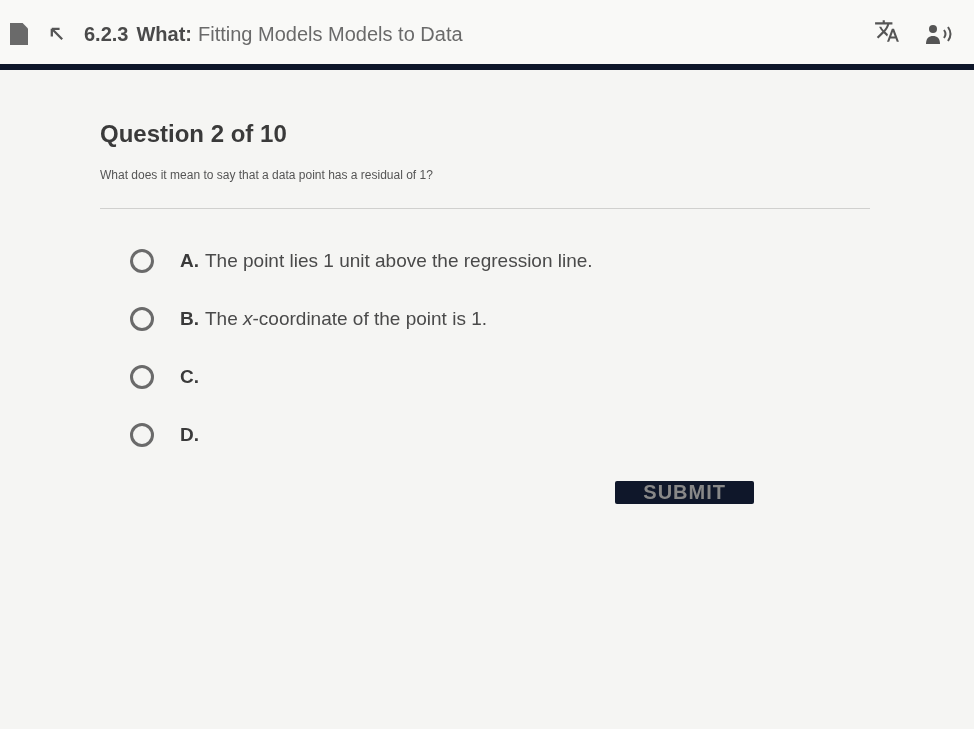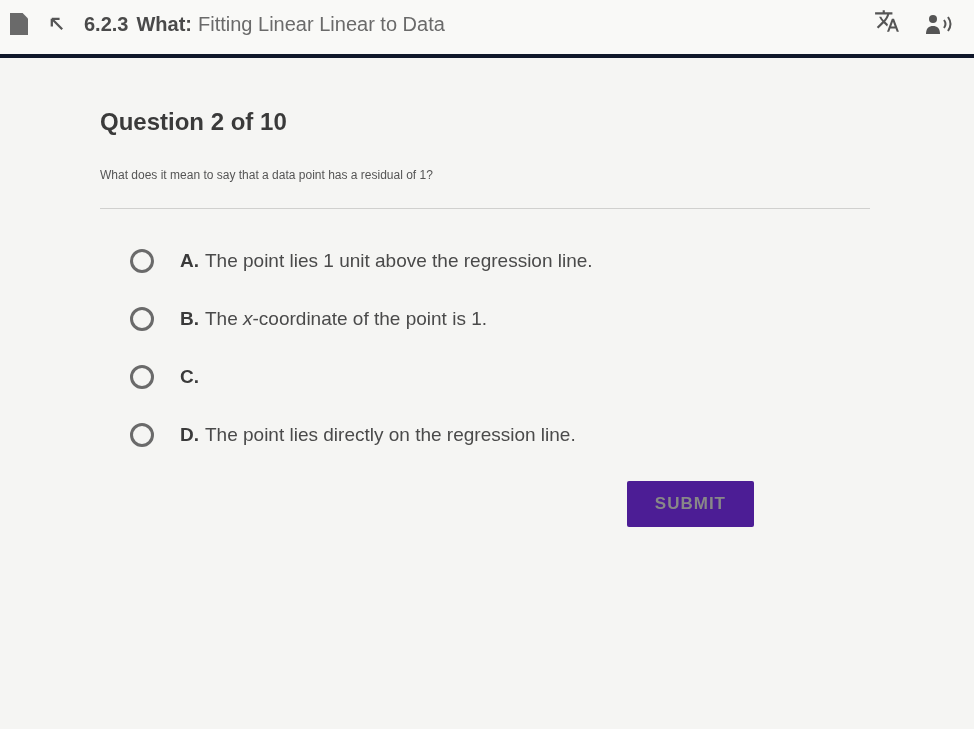--- a/index.html
+++ b/index.html
@@ -11,22 +11,22 @@
       width: 974px;
       height: 729px;
       background: #f5f5f3;
       font-family: Arial, Helvetica, sans-serif;
       color: #4a4a4a;
       overflow: hidden;
     }
     .header {
       display: flex;
       align-items: center;
-      padding: 8px 20px 14px 10px;
-      border-bottom: 4px solid #0f172a;
+      padding: 18px 20px 14px 10px;
+      border-bottom: 6px solid #0f172a;
       background: #f9f9f7;
     }
     .header-left {
       display: flex;
       align-items: center;
       flex: 1;
     }
     .doc-icon {
       width: 18px;
       height: 22px;
@@ -71,21 +71,21 @@
       align-items: center;
       cursor: pointer;
     }
     .content {
       padding: 50px 100px 0 100px;
     }
     .question-header {
       font-size: 24px;
       font-weight: bold;
       color: #3a3a3a;
-      margin-bottom: 32px;
+      margin-bottom: 20px;
     }
     .question-text {
       font-size: 12px;
       color: #555;
       margin-bottom: 26px;
     }
     .divider {
       border: none;
       border-top: 1px solid #d0d0ce;
       margin-bottom: 40px;
@@ -118,25 +118,25 @@
       color: #4a4a4a;
       font-size: 19px;
     }
     .submit-wrap {
       display: flex;
       justify-content: flex-end;
       padding-right: 120px;
       margin-top: 30px;
     }
     .submit-btn {
-      background: #4c1d95;
+      background: #0f172a;
       color: #888;
       border: none;
-      padding: 13px 28px;
-      font-size: 17px;
+      padding: 0 28px;
+      font-size: 20px;
       font-weight: bold;
       letter-spacing: 1px;
       cursor: pointer;
       border-radius: 2px;
     }
     .italic-x {
       font-style: italic;
     }
   </style>
 </head>
@@ -145,21 +145,21 @@
 <div class="header">
   <div class="header-left">
     <div class="doc-icon"></div>
     <div class="back-arrow">
       <svg width="22" height="22" viewBox="0 0 24 24" fill="none" stroke="#555" stroke-width="2.5">
         <path d="M12 20 L12 4 M12 4 L6 10 M12 4 L18 10" transform="rotate(-45 12 12)"></path>
       </svg>
     </div>
     <span class="quiz-code">6.2.3</span>
     <span class="quiz-label">What:</span>
-    <span class="quiz-title">Fitting Linear Linear to Data</span>
+    <span class="quiz-title">Fitting Models Models to Data</span>
   </div>
   <div class="header-right">
     <div class="translate-icon">
       <svg width="26" height="26" viewBox="0 0 24 24" fill="#555">
         <path d="M12.87 15.07l-2.54-2.51.03-.03c1.74-1.94 2.98-4.17 3.71-6.53H17V4h-7V2H8v2H1v1.99h11.17C11.5 7.92 10.44 9.75 9 11.35 8.07 10.32 7.3 9.19 6.69 8h-2c.73 1.63 1.73 3.17 2.98 4.56l-5.09 5.02L4 19l5-5 3.11 3.11.76-2.04zM18.5 10h-2L12 22h2l1.12-3h4.75L21 22h2l-4.5-12zm-2.62 7l1.62-4.33L19.12 17h-3.24z"></path>
       </svg>
     </div>
     <div class="speaker-icon">
       <svg width="30" height="24" viewBox="0 0 30 24" fill="#555">
         <circle cx="9" cy="7" r="4"></circle>
@@ -191,20 +191,19 @@
         <span>The </span><span class="italic-x">x</span><span>-coordinate of the point is 1.</span>
       </span>
     </div>
     <div class="option">
       <div class="radio"></div>
       <span class="option-letter">C.</span>
     </div>
     <div class="option">
       <div class="radio"></div>
       <span class="option-letter">D.</span>
-      <span class="option-text">The point lies directly on the regression line.</span>
     </div>
   </div>
 
   <div class="submit-wrap">
     <button class="submit-btn">SUBMIT</button>
   </div>
 </div>
 
 </body></html>

